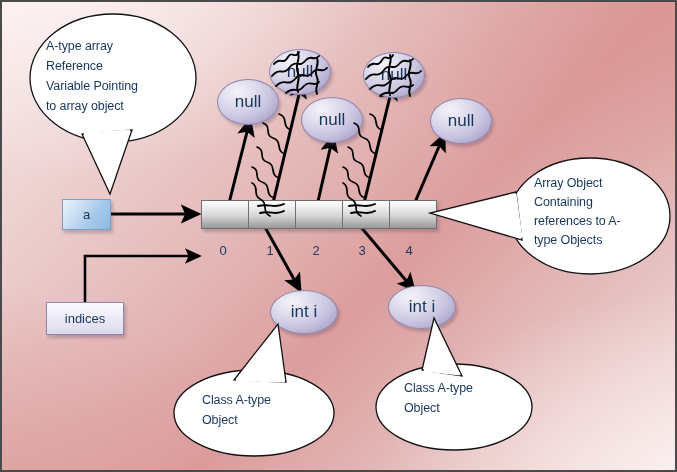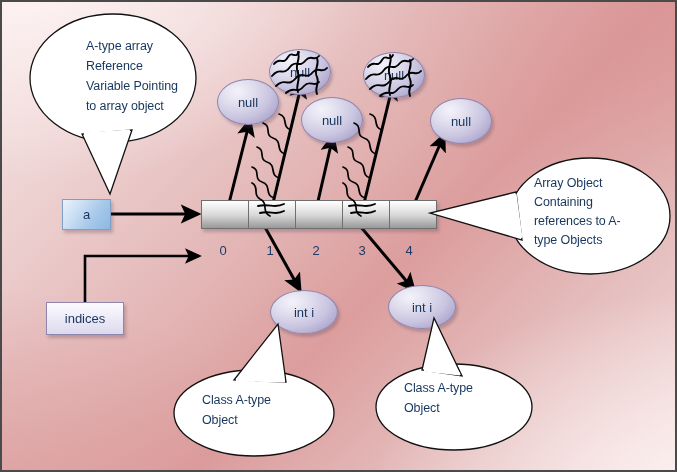--- a/index.html
+++ b/index.html
@@ -73,21 +73,21 @@
                  #f3f2fa 0%,
                  #e2e0ef 26%,
                  #c9c4e0 58%,
                  #a9a1ca 86%,
                  #9a92c0 100%);
     box-shadow: 2px 3px 3px rgba(90,70,90,0.30);
     display: flex;
     align-items: center;
     justify-content: center;
     color: #17365d;
-    font-size: 13px;
+    font-size: 17px;
     box-sizing: border-box;
   }
 
   
   .box {
     position: absolute;
     z-index: 7;
     box-sizing: border-box;
     display: flex;
     align-items: center;
@@ -162,21 +162,21 @@
 
     <line x1="353" y1="218" x2="412" y2="288" stroke="#000" stroke-width="3" marker-end="url(#ah)"></line>
   </svg>
 
   <div class="callout" style="left:28px; top:12px; width:166px; height:128px;">
     <svg style="position:absolute; left:-6px; top:-6px; width:186px; height:186px; overflow:visible;">
       <path d="M6,70 a83,64 0 1,1 166,0 a83,64 0 1,1 -166,0 Z" fill="#ffffff" stroke="#111" stroke-width="1.3"></path>
       <path d="M58,126 L86,186 L108,122 Z" fill="#ffffff" stroke="#111" stroke-width="1.3"></path>
       <path d="M60,126 L106,123" stroke="#ffffff" stroke-width="3"></path>
     </svg>
-    <div class="txt" style="left:16px; top:22px; width:140px;margin-left:40px;">A-type array
+    <div class="txt" style="left:16px; top:22px; width:140px;">A-type array
 Reference
 Variable Pointing
 to array object</div>
   </div>
 
   <div class="callout" style="left:508px; top:156px; width:160px; height:116px;">
     <svg style="position:absolute; left:-80px; top:-6px; width:250px; height:140px; overflow:visible;">
       <path d="M80,64 a80,58 0 1,1 160,0 a80,58 0 1,1 -160,0 Z" fill="#ffffff" stroke="#111" stroke-width="1.3"></path>
       <path d="M86,40 L0,61 L92,88 Z" fill="#ffffff" stroke="#111" stroke-width="1.3"></path>
       <path d="M85,42 L91,86" stroke="#ffffff" stroke-width="3"></path>

